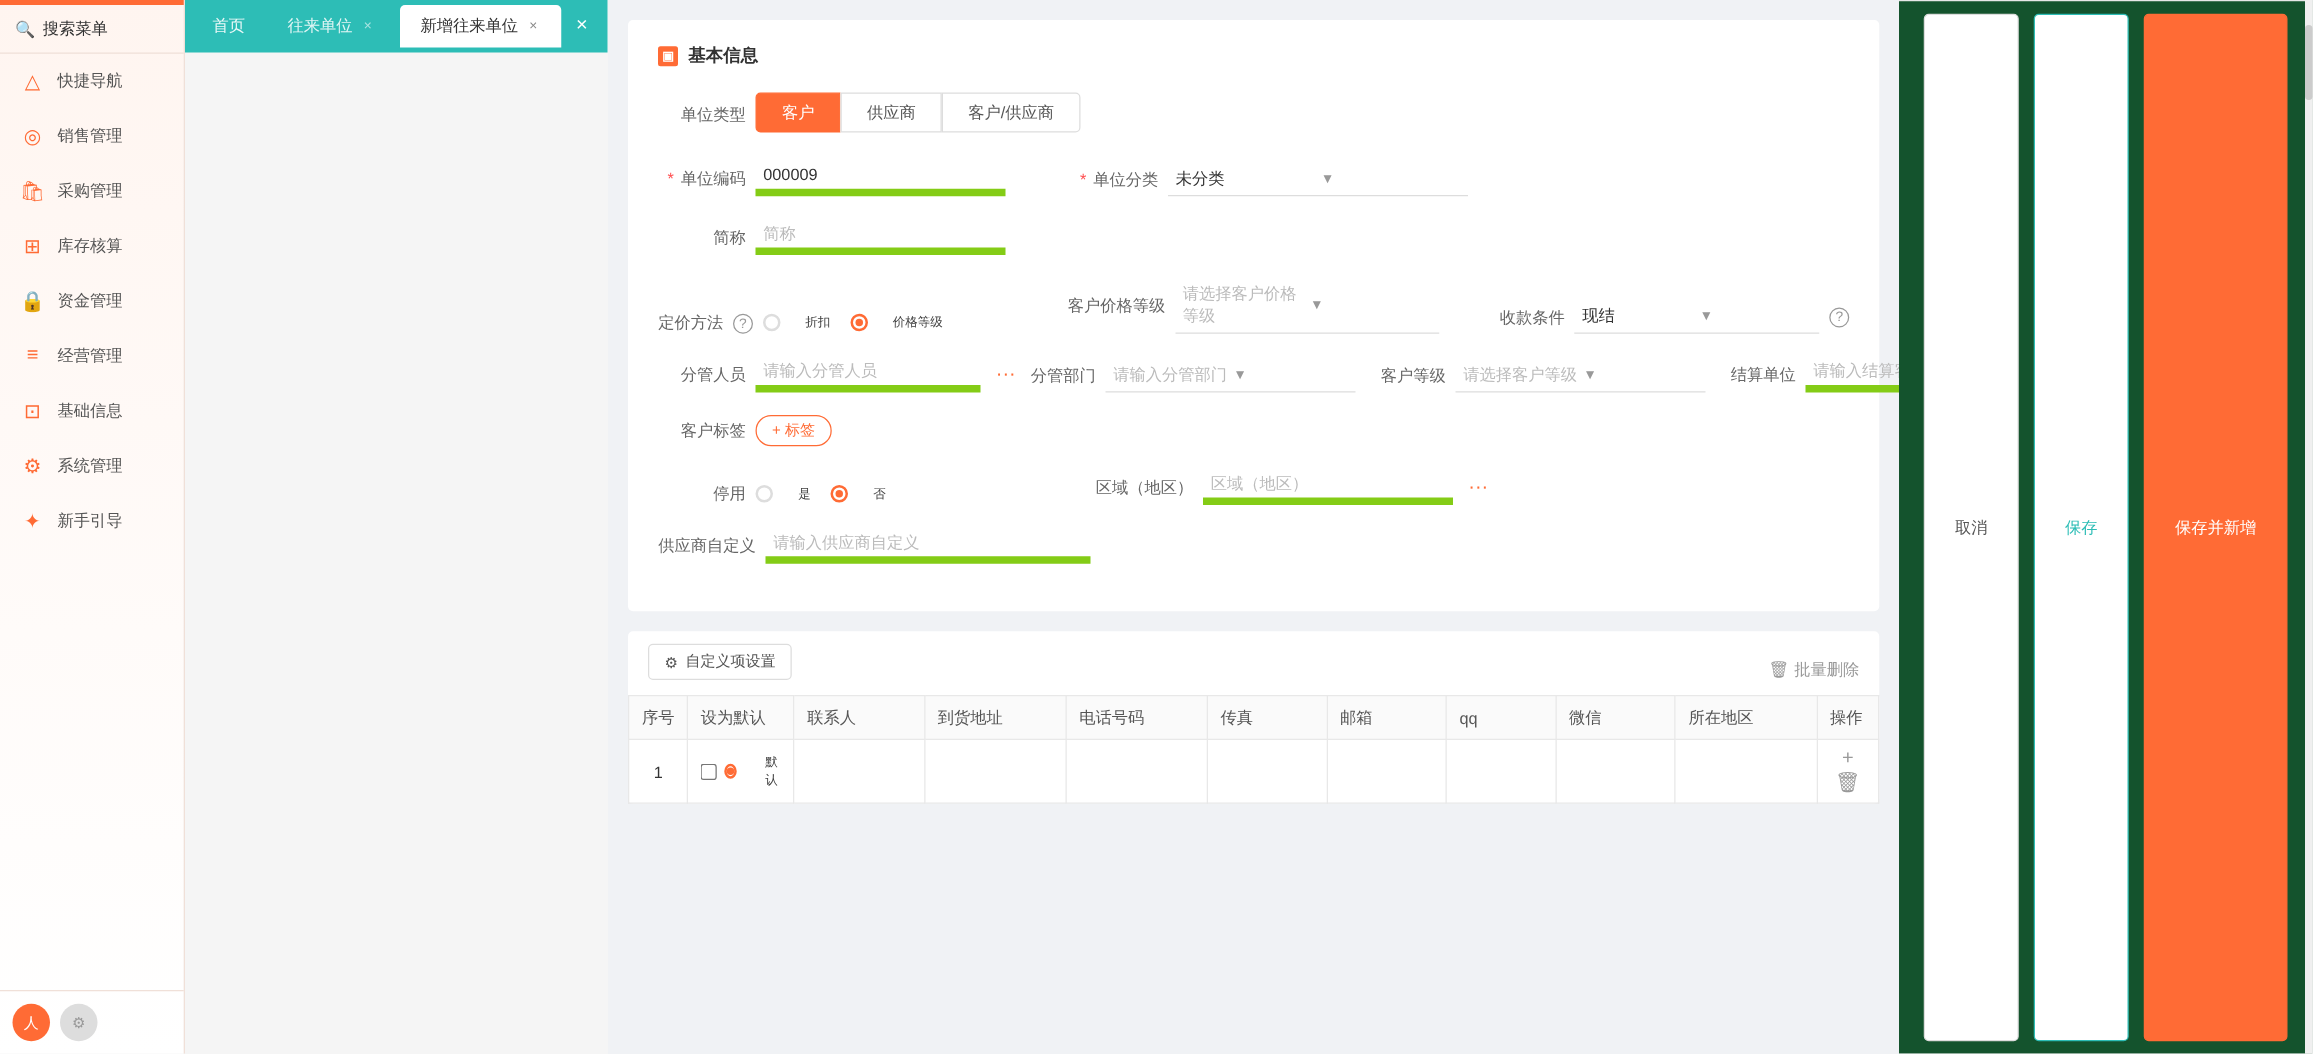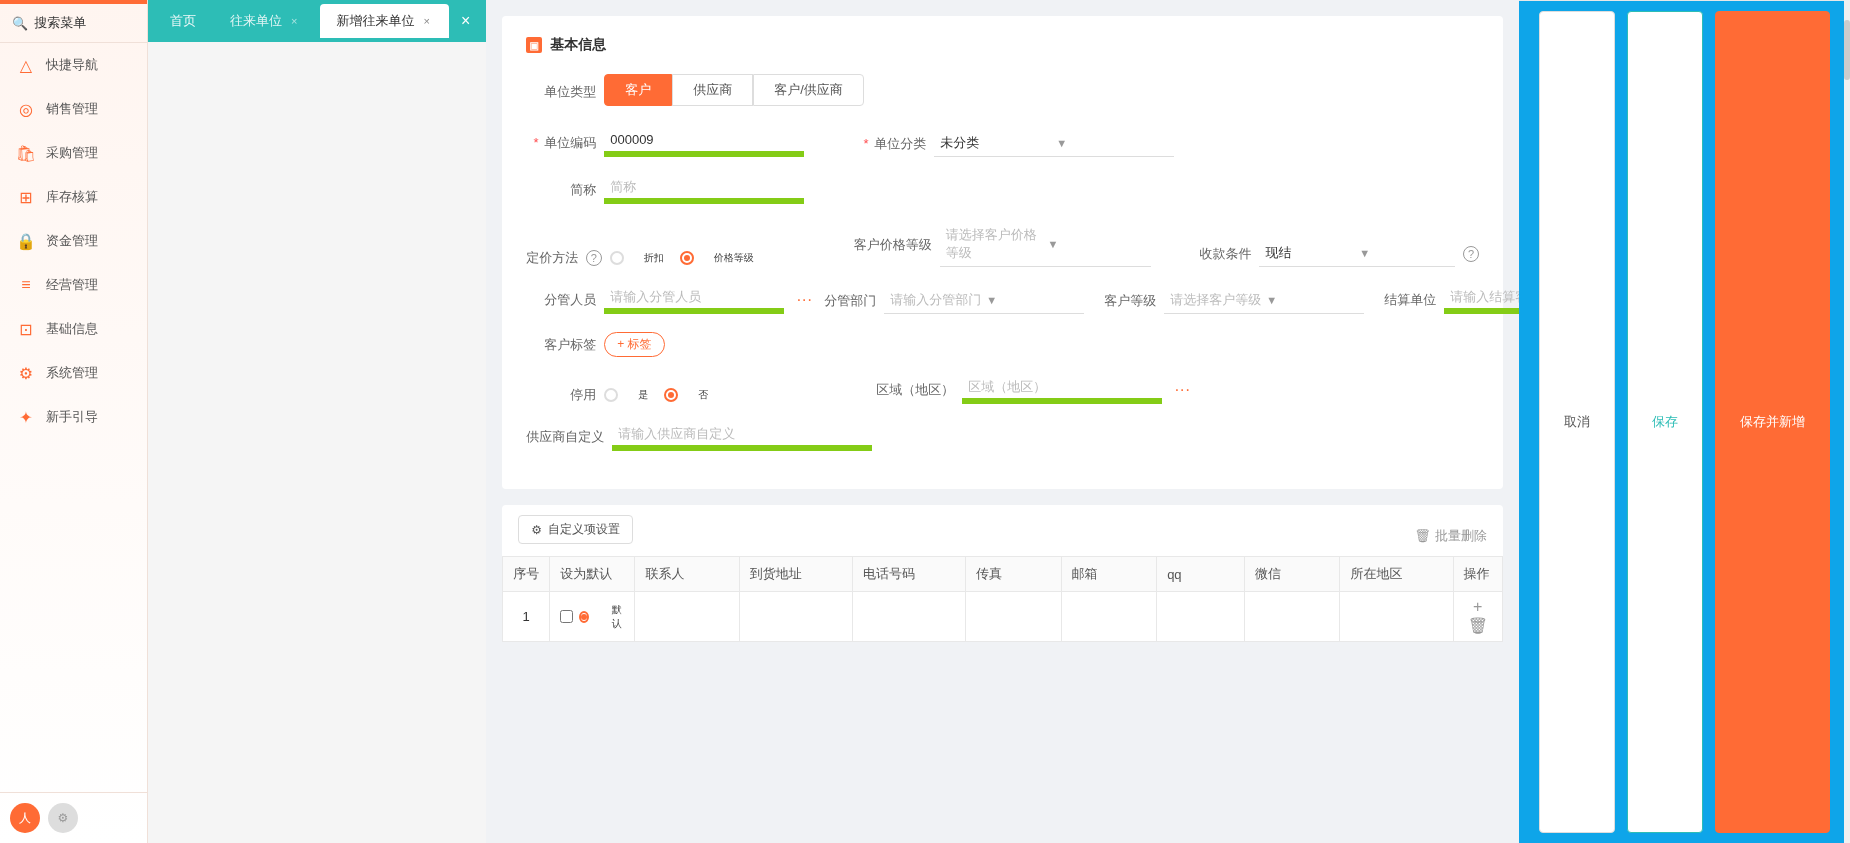--- a/index.html
+++ b/index.html
@@ -313,21 +313,21 @@
     .data-table td input[type="text"] {
       border: none;
       outline: none;
       width: 100%;
       font-size: 13px;
       background: transparent;
     }
 
     
     .bottom-bar {
-      background: #0ea5e9;
+      background: #14532d;
       border-top: 1px solid #e8e8e8;
       padding: 10px 20px;
       display: flex;
       justify-content: flex-end;
       gap: 12px;
       flex-shrink: 0;
     }
     .btn-cancel {
       padding: 7px 24px;
       border: 1px solid #ddd;

